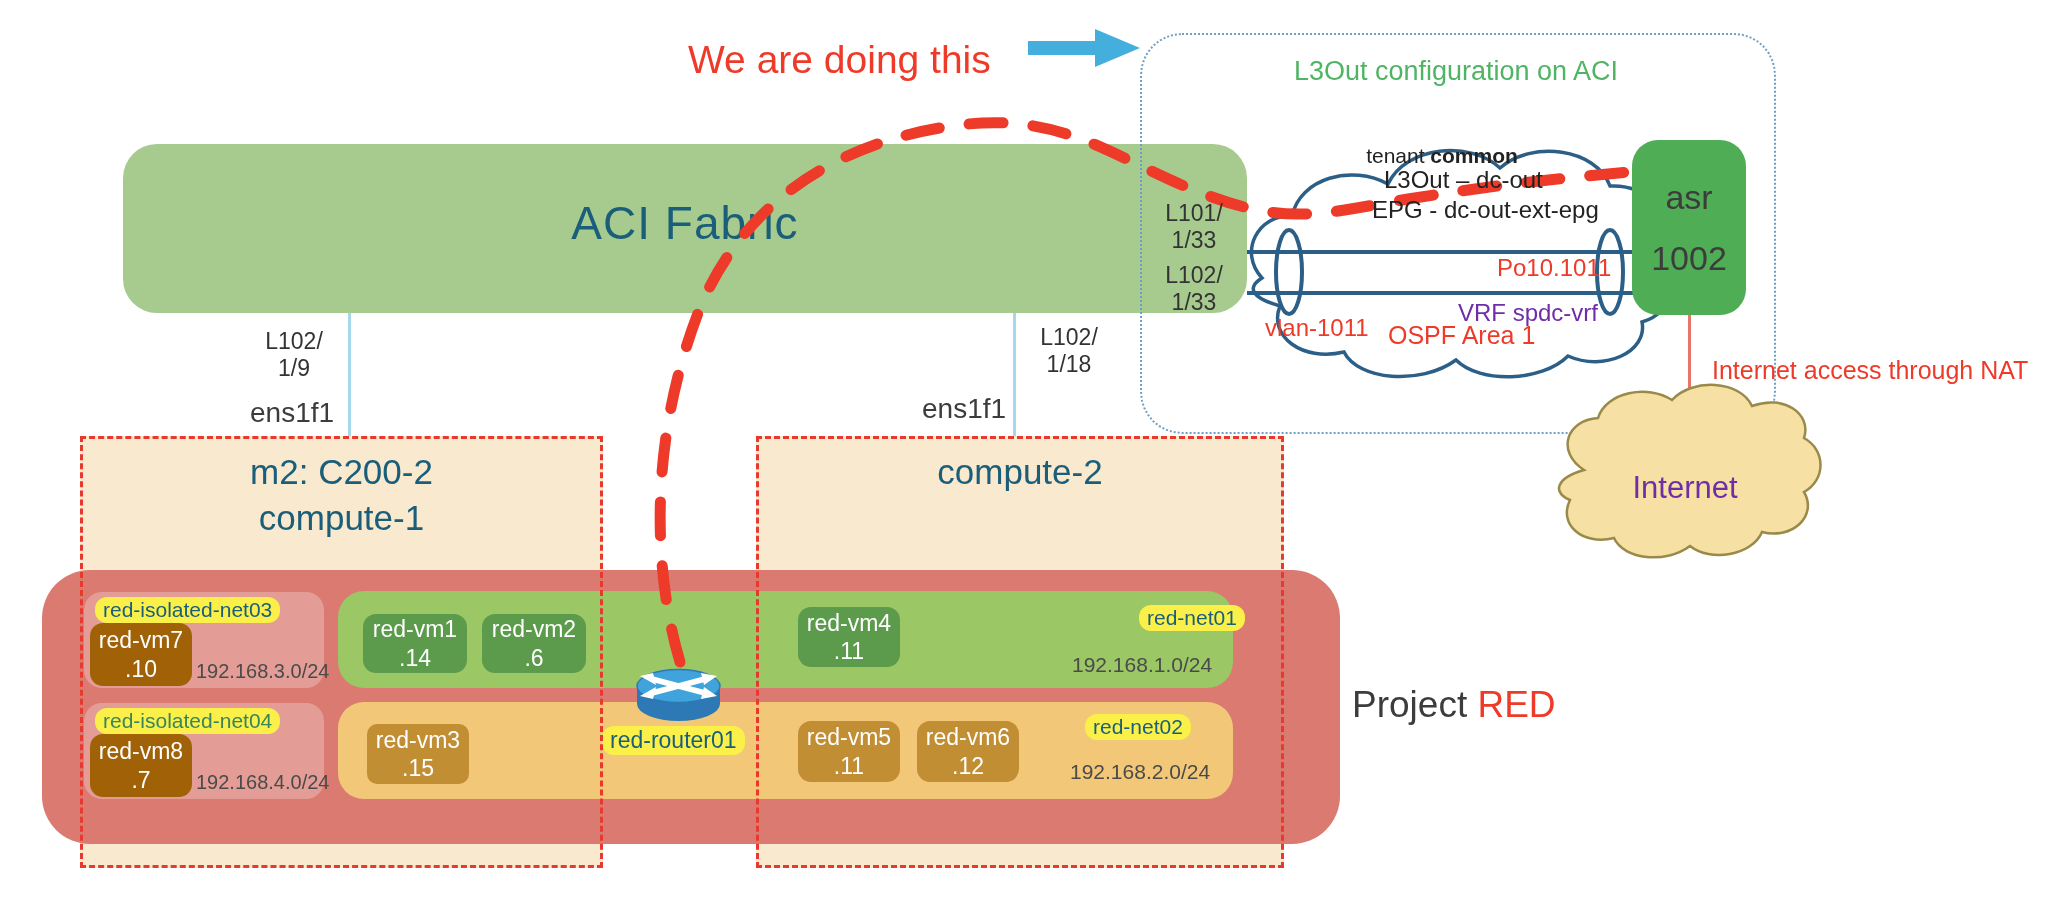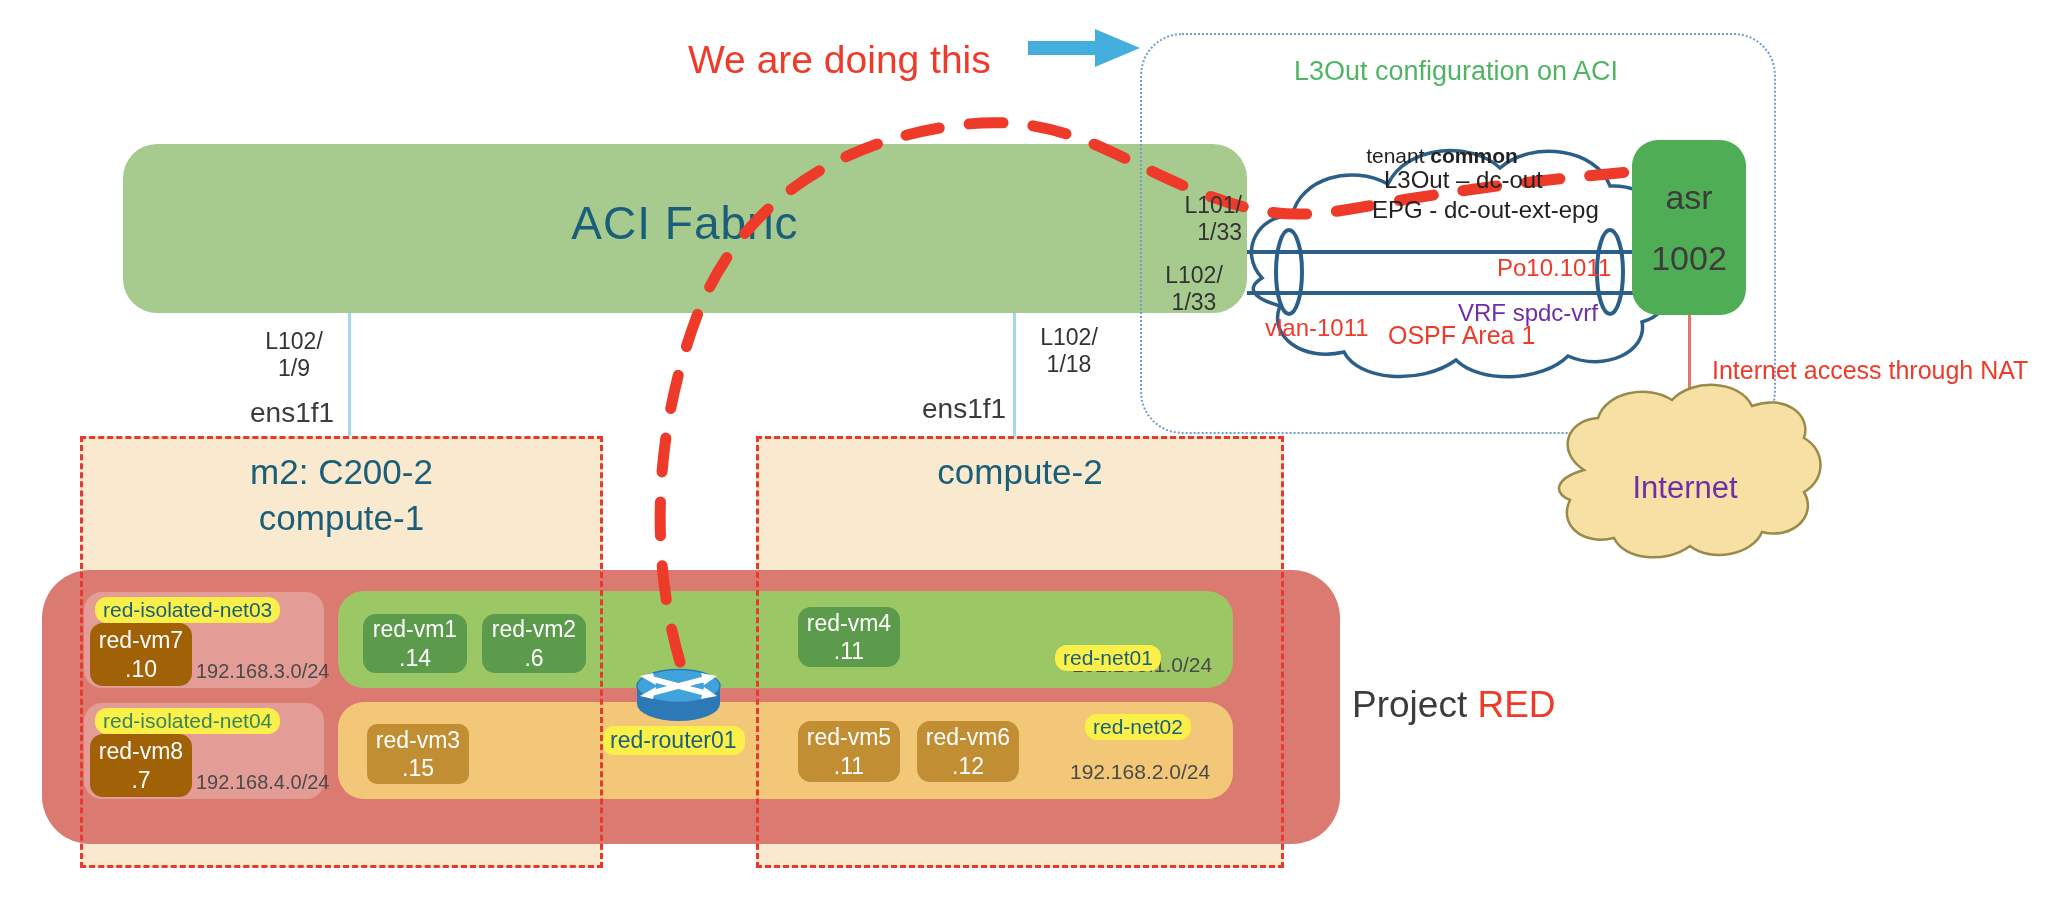--- a/index.html
+++ b/index.html
@@ -66,21 +66,21 @@
   <div class="abs iso-box" style="top:592px;"></div>
   <div class="abs iso-box" style="top:703px;"></div>
 
   <div class="abs fabric"></div>
   <div class="abs fabric-label center tealtxt">ACI Fabric</div>
 
   <div class="abs l3out-box"></div>
   <div class="abs l3out-title center">L3Out configuration on ACI</div>
   <div class="abs tenant center"><span>tenant </span><b>common</b></div>
 
-  <div class="abs port-lbl center" style="left:1146px;top:192px;text-align:right;">
+  <div class="abs port-lbl center" style="left:1146px;top:200px;">
     <div>L101/</div>
       <div>1/33</div>
   </div>
   <div class="abs port-lbl center" style="left:1146px;top:262px;">
     <div>L102/</div>
       <div>1/33</div>
   </div>
 
   <div class="abs cloud-txt" style="left:1372px;top:166px;color:#222;margin-left:12px;">L3Out – dc-out</div>
   <div class="abs cloud-txt" style="left:1372px;top:196px;color:#222;">EPG - dc-out-ext-epg</div>
@@ -139,21 +139,21 @@
       <div>.14</div>
   </div>
   <div class="abs vm vm-green" style="left:482px;top:614px;width:104px;height:59px;">
     <div>red-vm2</div>
       <div>.6</div>
   </div>
   <div class="abs vm vm-green" style="left:798px;top:607px;width:102px;height:60px;">
     <div>red-vm4</div>
       <div>.11</div>
   </div>
-  <div class="abs ylabel tealtxt" style="left:1055px;top:605px;margin-top:40px;">red-net01</div>
+  <div class="abs ylabel tealtxt" style="left:1139px;top:605px;">red-net01</div>
   <div class="abs subnet" style="left:1072px;top:653px;font-size:21px;">192.168.1.0/24</div>
 
   <div class="abs vm vm-orange" style="left:367px;top:724px;width:102px;height:60px;border-radius:10px;">
     <div>red-vm3</div>
       <div>.15</div>
   </div>
   <div class="abs vm vm-orange" style="left:798px;top:721px;width:102px;height:61px;">
     <div>red-vm5</div>
       <div>.11</div>
   </div>

